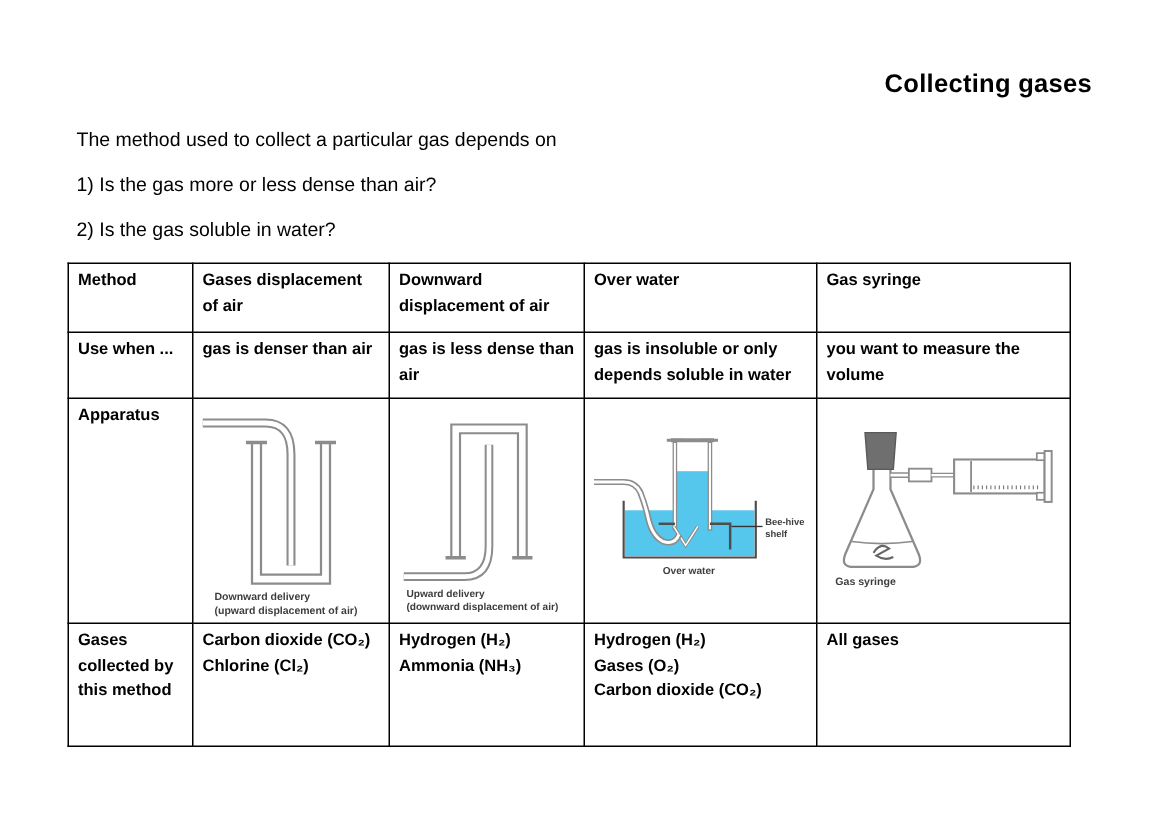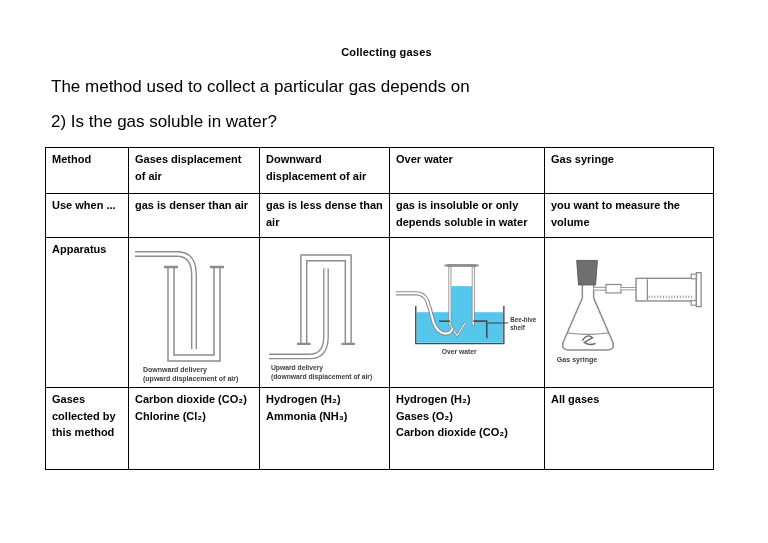--- a/index.html
+++ b/index.html
@@ -2,22 +2,22 @@
 <html><head>
 <meta charset="utf-8">
 <style>
   * { box-sizing: border-box; }
   html, body { margin:0; padding:0; }
   body {
     width:768px; height:543px; background:#ffffff; color:#000;
     font-family:"Liberation Sans", sans-serif; overflow:hidden;
   }
   .page { padding:46px 40px 0 45px; }
-  .title { font-size:11px; font-weight:bold; text-align:center; margin:0 0 19px 0; letter-spacing:0.2px; }
-  .para  { font-size:17px; margin:0 0 15px 6px; }
+  .title { font-size:17px; font-weight:bold; text-align:right; margin:0 0 19px 0; letter-spacing:0.2px; }
+  .para  { font-size:13px; margin:0 0 15px 6px; }
   table.gas-table { border-collapse:collapse; table-layout:fixed; margin-top:3px; }
   .gas-table th, .gas-table td {
     border:1px solid #000; vertical-align:top; text-align:left;
     padding:3px 6px; font-size:11px; line-height:1.5; font-weight:bold;
   }
   .gas-table th { font-weight:bold; }
   .apparatus-cell { padding:2px 2px; }
   .diag { display:block; }
   .dlabel { font-size:7px; fill:#3d3d3d; font-family:"Liberation Sans", sans-serif; }
   .dlabel2 { font-size:7.5px; fill:#3d3d3d; font-family:"Liberation Sans", sans-serif; }
@@ -25,20 +25,21 @@
   .dark-outline { stroke:#4d4d4d; fill:none; }
   .tube-core { stroke:#ffffff; fill:none; }
 </style>
 </head>
 <body>
 
 <div class="page">
 
   <h1 class="title">Collecting gases</h1>
   <p class="para">The method used to collect a particular gas depends on</p>
+  <p class="para">1) Is the gas more or less dense than air?</p>
   <p class="para">2) Is the gas soluble in water?</p>
 
   <table class="gas-table">
     <colgroup>
       <col style="width:83px">
         <col style="width:125px">
         <col style="width:129px">
         <col style="width:146px">
         <col style="width:163px">
     </colgroup>

